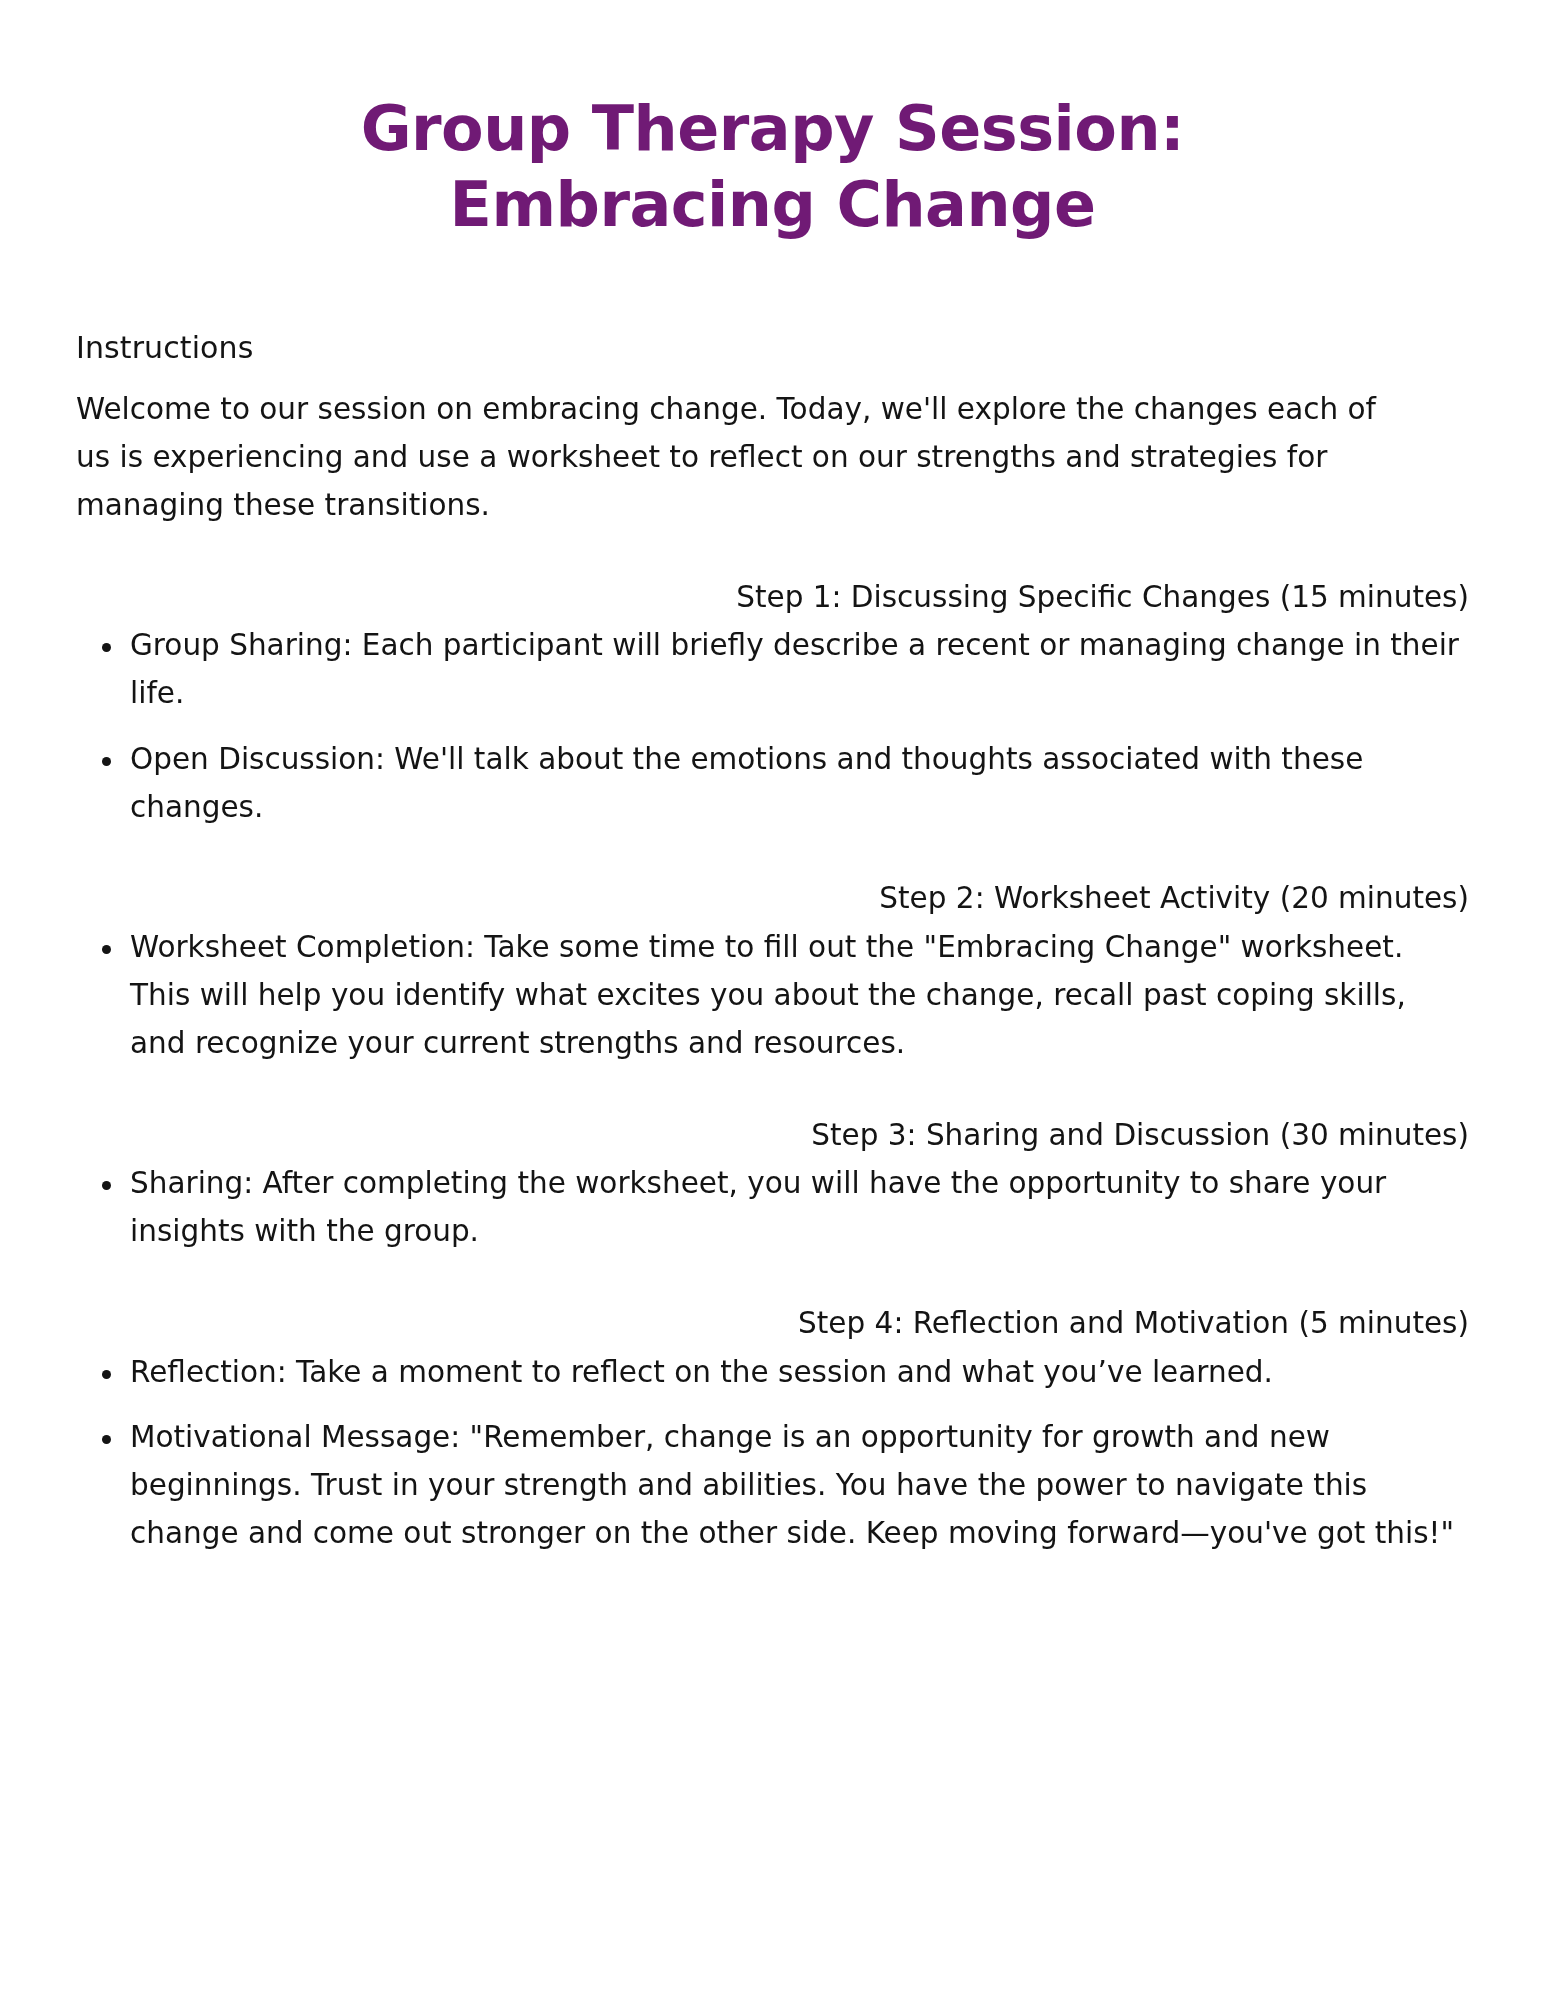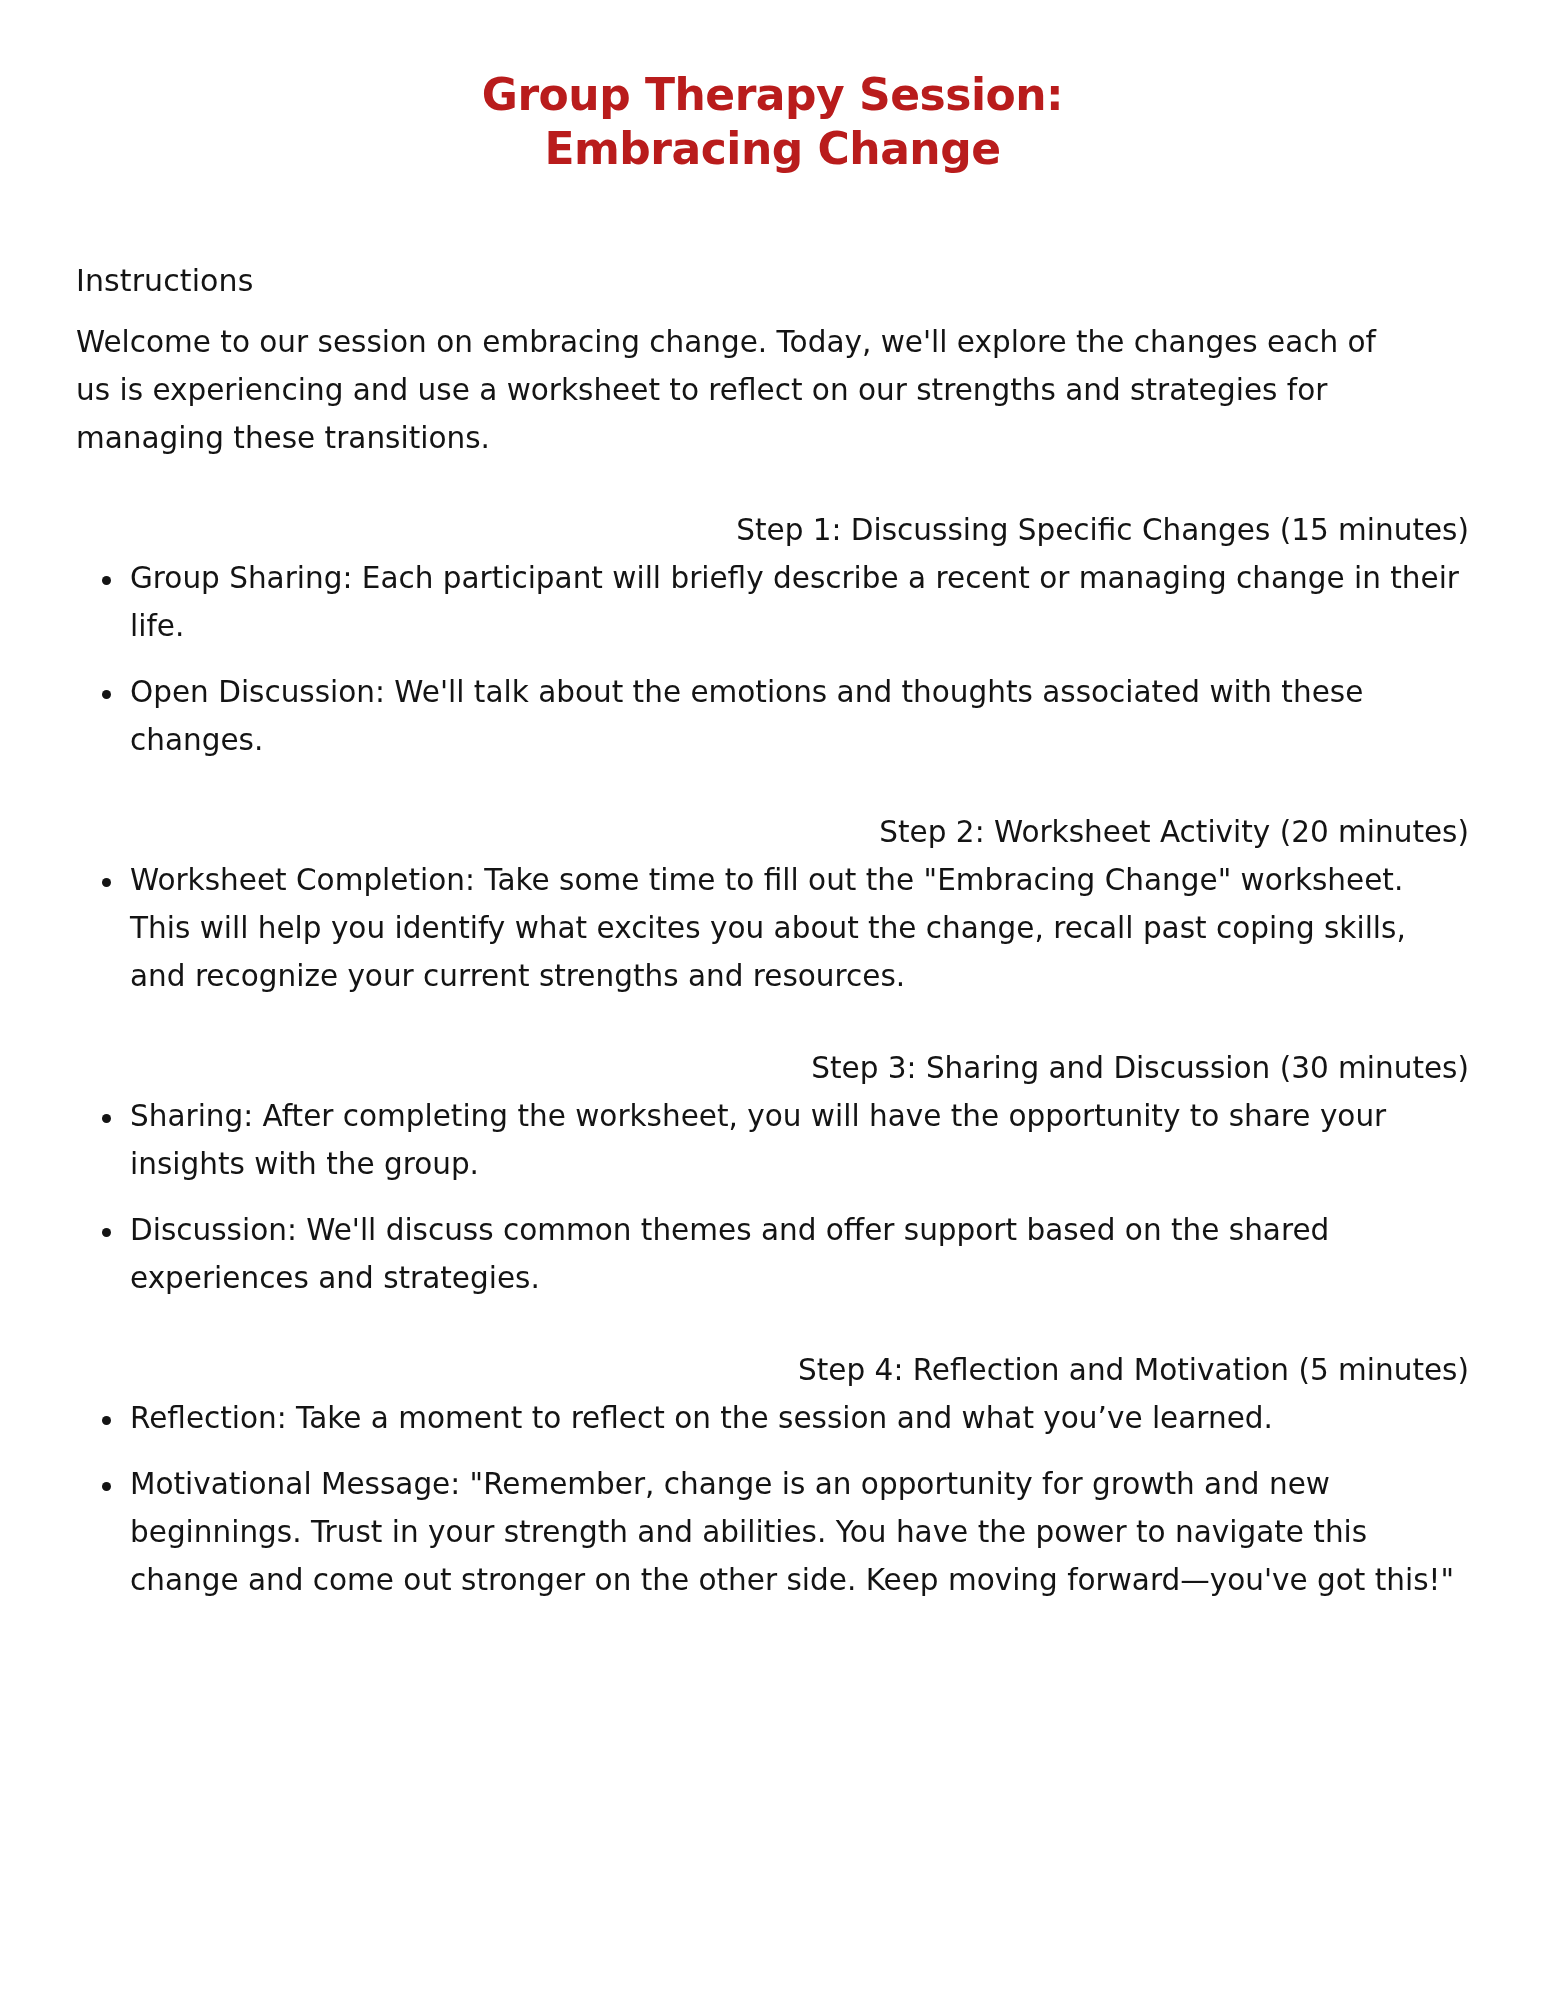--- a/index.html
+++ b/index.html
@@ -20,25 +20,25 @@
     box-sizing: border-box;
     padding: 62px 76px 40px 76px;
     background: #ffffff;
     position: relative;
   }
 
   
   .doc-title {
     text-align: center;
     font-weight: 800;
-    font-size: 44px;
+    font-size: 62px;
     line-height: 1.22;
     letter-spacing: -0.5px;
-    color: #b91c1c;
-    margin: 6px 0 0 0;
+    color: #701a75;
+    margin: 29px 0 0 0;
     padding: 0 60px;
   }
   .doc-title .t-line { display: block; }
 
   
   .section-heading {
     font-size: 30px;
     font-weight: 400;
     color: #141414;
     margin: 88px 0 0 0;
@@ -119,21 +119,20 @@
     <p class="step-heading">Step 2: Worksheet Activity (20 minutes)</p>
     <ul class="bullets">
       <li>Worksheet Completion: Take some time to fill out the "Embracing Change" worksheet. This will help you identify what excites you about the change, recall past coping skills, and recognize your current strengths and resources.</li>
     </ul>
   </div>
 
   <div class="step-block">
     <p class="step-heading">Step 3: Sharing and Discussion (30 minutes)</p>
     <ul class="bullets">
       <li>Sharing: After completing the worksheet, you will have the opportunity to share your insights with the group.</li>
-      <li>Discussion: We'll discuss common themes and offer support based on the shared experiences and strategies.</li>
     </ul>
   </div>
 
   <div class="step-block">
     <p class="step-heading">Step 4: Reflection and Motivation (5 minutes)</p>
     <ul class="bullets">
       <li>Reflection: Take a moment to reflect on the session and what you’ve learned.</li>
       <li>Motivational Message: "Remember, change is an opportunity for growth and new beginnings. Trust in your strength and abilities. You have the power to navigate this change and come out stronger on the other side. Keep moving forward—you've got this!"</li>
     </ul>
   </div>

